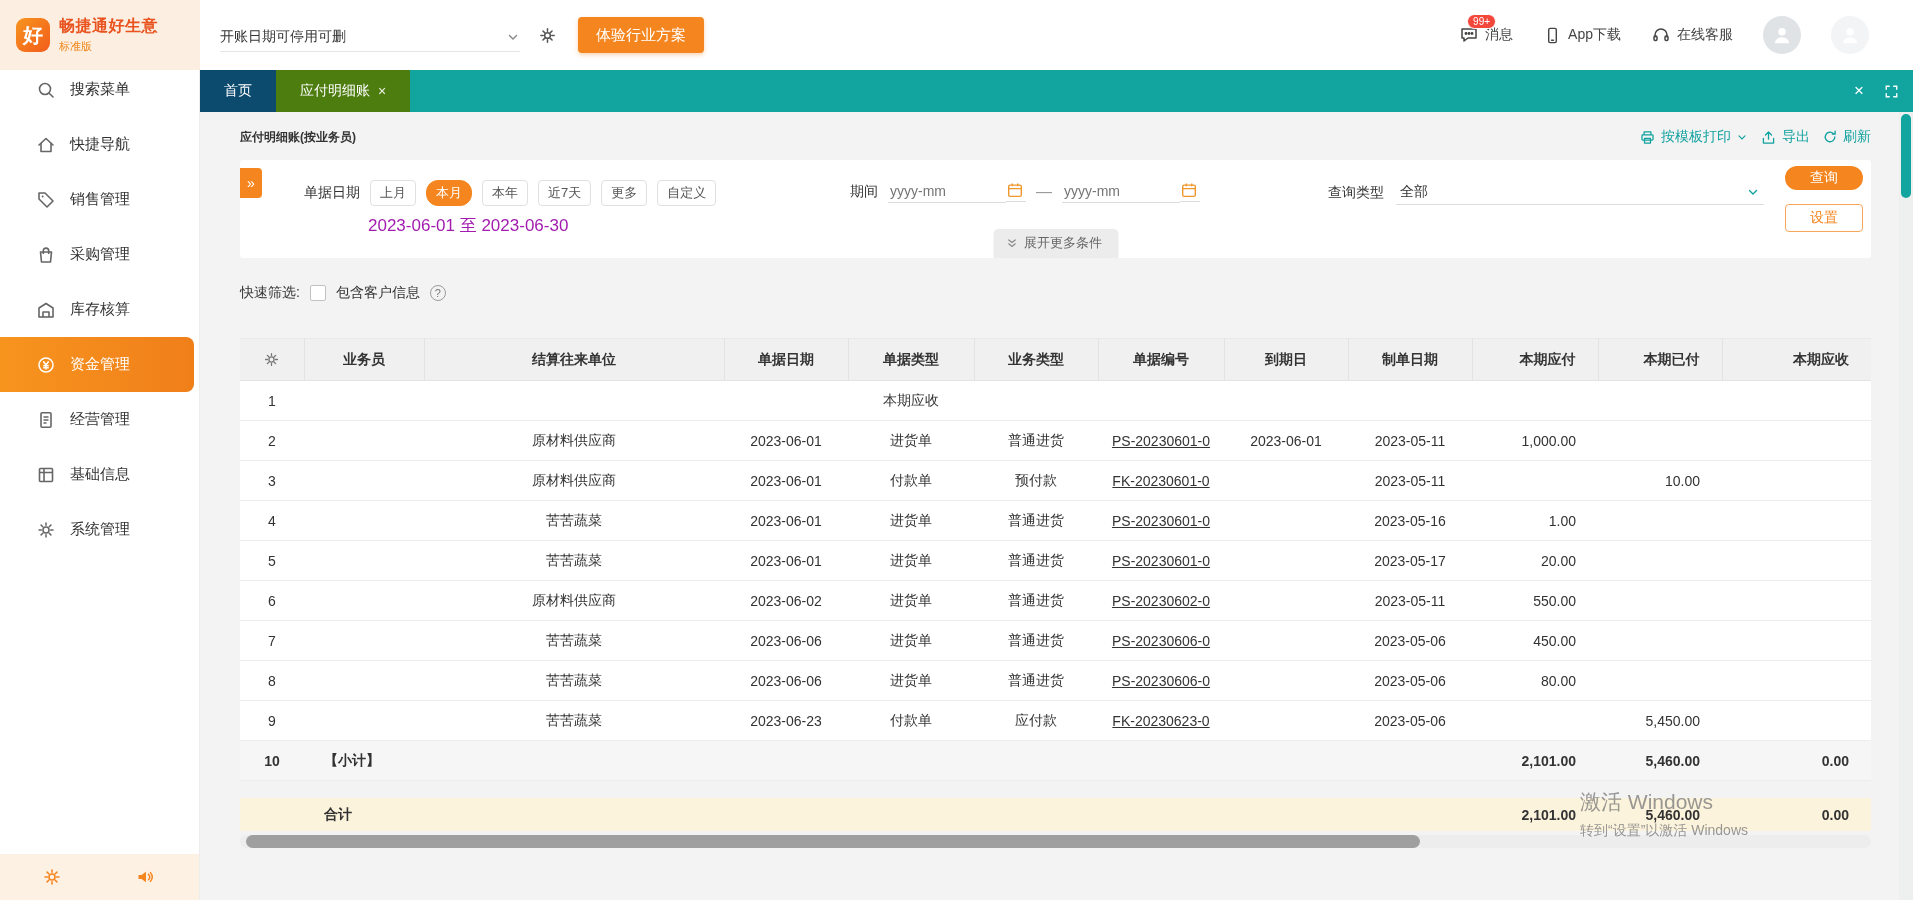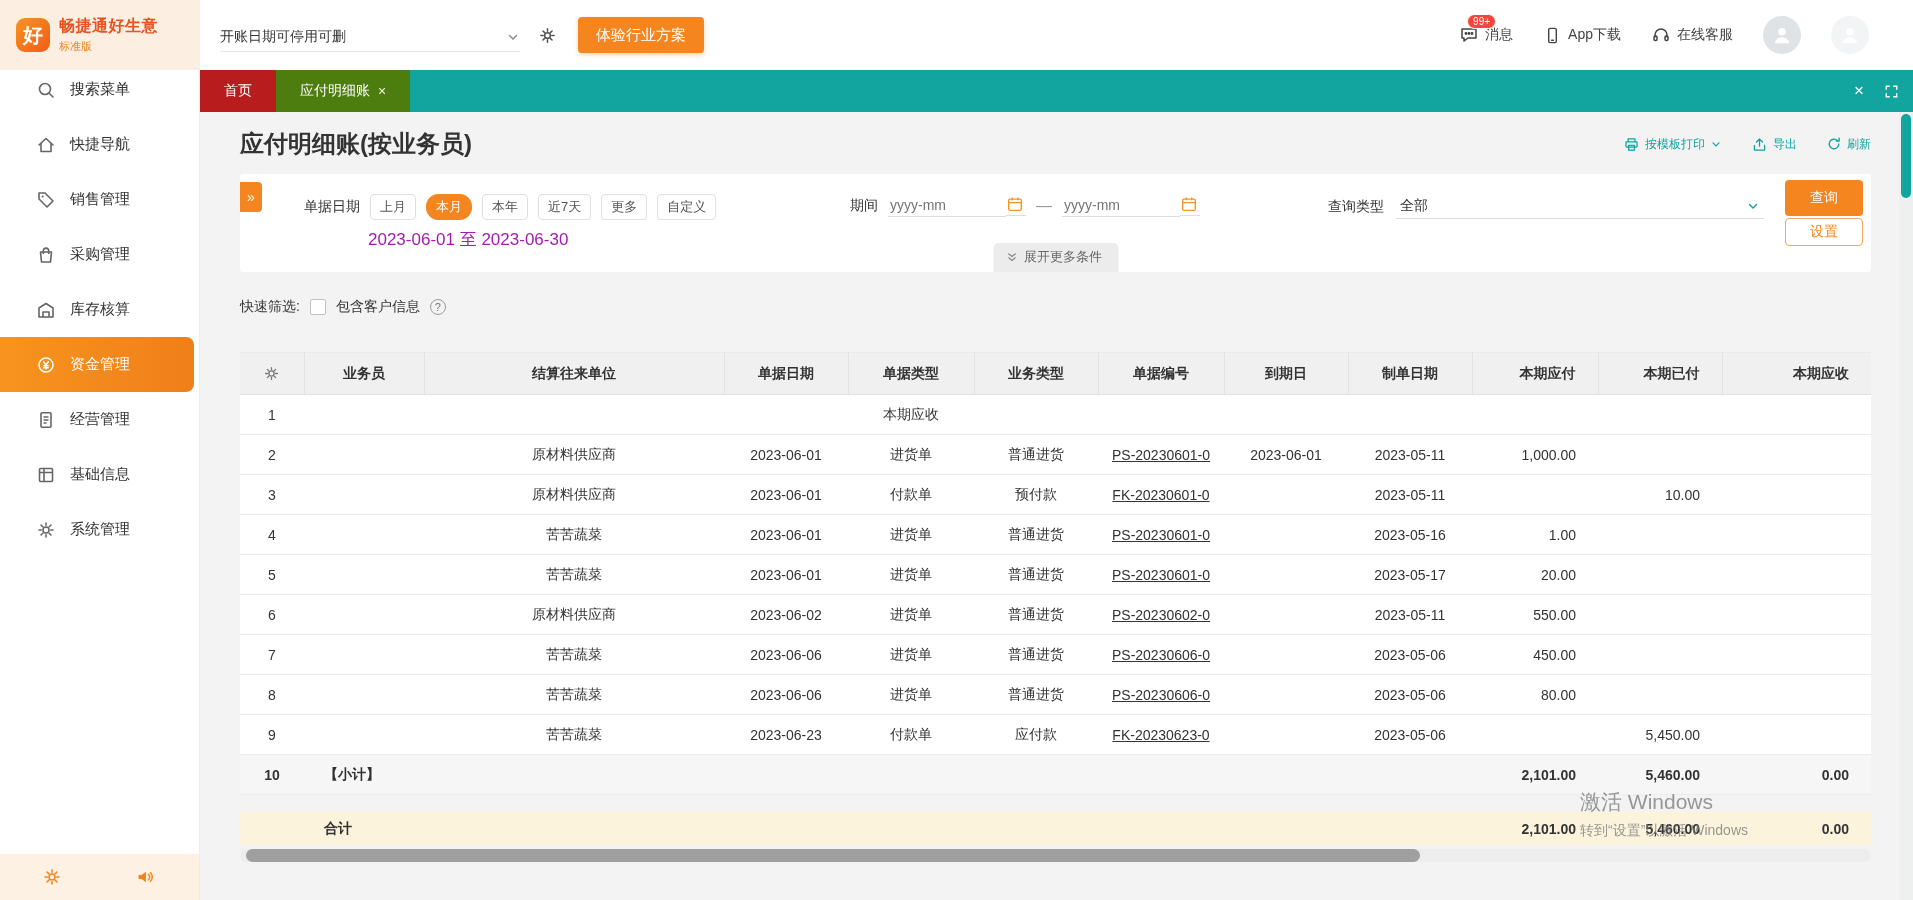--- a/index.html
+++ b/index.html
@@ -16,59 +16,59 @@
   .hdr-gear { position:absolute; left:538px; top:26px; color:#555; cursor:pointer; }
   .trial-btn { position:absolute; left:578px; top:17px; height:36px; padding:0 18px; background:#f5861f; color:#fff; border:none; border-radius:4px; font-size:15px; cursor:pointer; box-shadow:0 2px 4px rgba(245,134,31,.35); }
   .header-right { position:absolute; right:44px; top:0; height:70px; display:flex; align-items:center; gap:30px; }
   .hdr-item { display:flex; align-items:center; gap:6px; font-size:14px; color:#444; cursor:pointer; position:relative; }
   .badge { position:absolute; top:-11px; left:8px; background:#f3473b; color:#fff; font-size:10px; padding:1px 5px; border-radius:8px; border:1px solid #fff; }
   .avatar { width:38px; height:38px; border-radius:50%; background:#dfe3e6; display:flex; align-items:center; justify-content:center; color:#aab2b8; cursor:pointer; }
   .avatar.light { background:#f2f4f5; color:#cfd6da; }
 
   
   .tabbar { position:absolute; left:200px; top:70px; width:1713px; height:42px; background:#12a5a0; display:flex; align-items:stretch; z-index:25; }
-  .tab { display:flex; align-items:center; gap:8px; padding:0 24px; color:#fff; font-size:14px; cursor:pointer; background:#b91c1c; }
+  .tab { display:flex; align-items:center; gap:8px; padding:0 24px; color:#fff; font-size:14px; cursor:pointer; background:#0c4a6e; }
   .tab.active { background:#4d7c0f;text-align:center; }
   .tab-close { font-size:14px; opacity:.9; cursor:pointer; }
   .tabbar-right { margin-left:auto; display:flex; align-items:center; gap:20px; padding-right:14px; color:#fff; }
   .tabbar-right .tb-ic { cursor:pointer; font-size:17px; }
 
   
   .sidebar { position:absolute; left:0; top:70px; width:200px; bottom:0; background:#fff; border-right:1px solid #ededed; z-index:20; }
   .side-list { margin-top:-8px; }
   .side-item { height:55px; display:flex; align-items:center; gap:14px; padding-left:36px; font-size:15px; color:#333; cursor:pointer; }
   .side-item .ic { color:#666; }
   .side-item.active { width:194px; background:linear-gradient(90deg,#f7941e,#f07f1a); color:#fff; border-radius:0 8px 8px 0; }
   .side-item.active .ic { color:#fff; }
   .side-bottom { position:absolute; left:0; bottom:0; width:199px; height:46px; background:#fdf1e3; display:flex; align-items:center; justify-content:space-between; padding:0 44px 0 42px; color:#f5861f; }
   .side-bottom .ic { cursor:pointer; }
 
   
   .main { position:absolute; left:200px; top:112px; right:14px; bottom:0; background:#f3f3f3; overflow:hidden; }
   .page-head { display:flex; align-items:center; justify-content:space-between; padding:16px 28px 0 40px; }
-  .page-title { font-size:24px; font-weight:bold; color:#333; }
-  .toolbar { display:flex; align-items:center; gap:29px; color:#12a2a0; font-size:12px; }
+  .page-title { font-size:12px; font-weight:bold; color:#333; }
+  .toolbar { display:flex; align-items:center; gap:12px; color:#12a2a0; font-size:14px; }
   .tool-item { display:flex; align-items:center; gap:5px; cursor:pointer; }
 
   
   .filter-card { position:relative; margin:14px 28px 0 40px; height:98px; background:#fff; border-radius:3px; }
   .collapse-tab { position:absolute; left:0; top:8px; width:22px; height:30px; background:#f5861f; color:#fff; border-radius:0 4px 4px 0; display:flex; align-items:center; justify-content:center; font-size:14px; cursor:pointer; }
   .f-label { font-size:14px; color:#333; }
   .row-date { position:absolute; left:64px; top:20px; display:flex; align-items:center; gap:10px; }
   .pill { border:1px solid #e0e0e0; background:#fff; color:#555; font-size:13px; padding:3px 9px; border-radius:4px; cursor:pointer; }
   .pill.active { background:#f5861f; border-color:#f5861f; color:#fff; border-radius:12px; }
   .date-range-text { position:absolute; left:128px; top:54px; font-size:17px; color:#a21caf; }
   .row-period { position:absolute; left:610px; top:20px; display:flex; align-items:center; gap:10px; }
   .u-input { border:none; outline:none; border-bottom:1px solid #ddd; width:118px; font-size:14px; color:#666; padding:3px 2px; background:transparent; }
   .cal-wrap { display:flex; align-items:center; border-bottom:1px solid #ddd; margin-left:-10px; padding:0 2px 2px 0; cursor:pointer; }
   .dash { color:#999; }
   .row-qtype { position:absolute; left:1088px; top:20px; display:flex; align-items:center; gap:12px; }
   .qtype-select { width:368px; border-bottom:1px solid #ddd; display:flex; align-items:center; justify-content:space-between; font-size:14px; color:#333; padding:3px 4px; cursor:pointer; }
   .qtype-select .chev { color:#12a2a0; }
-  .btn-search { position:absolute; right:8px; top:6px; width:78px; height:36px; background:#f5861f; color:#fff; border:none; border-radius:4px; font-size:14px; cursor:pointer; }
+  .btn-search { position:absolute; right:8px; top:6px; width:78px; height:24px; background:#f5861f; color:#fff; border:none; border-radius:12px; font-size:14px; cursor:pointer; }
   .btn-settings { position:absolute; right:8px; top:44px; width:78px; height:28px; background:#fff; color:#f5861f; border:1px solid #f5a65a; border-radius:4px; font-size:14px; cursor:pointer; }
   .expand-pill { position:absolute; left:50%; bottom:0; transform:translateX(-50%); background:#ececec; color:#666; font-size:13px; padding:5px 16px 6px 12px; border-radius:5px 5px 0 0; display:flex; align-items:center; gap:6px; cursor:pointer; }
 
   
   .quick-row { display:flex; align-items:center; gap:10px; padding:26px 28px 0 40px; font-size:14px; color:#333; }
   .checkbox { width:16px; height:16px; border:1px solid #c2c2c2; border-radius:2px; background:#fff; cursor:pointer; }
   .help { width:16px; height:16px; border:1px solid #9b9b9b; border-radius:50%; color:#777; font-size:11px; display:flex; align-items:center; justify-content:center; cursor:pointer; }
 
   
   .table-wrap { margin:36px 28px 0 40px; position:relative; }

